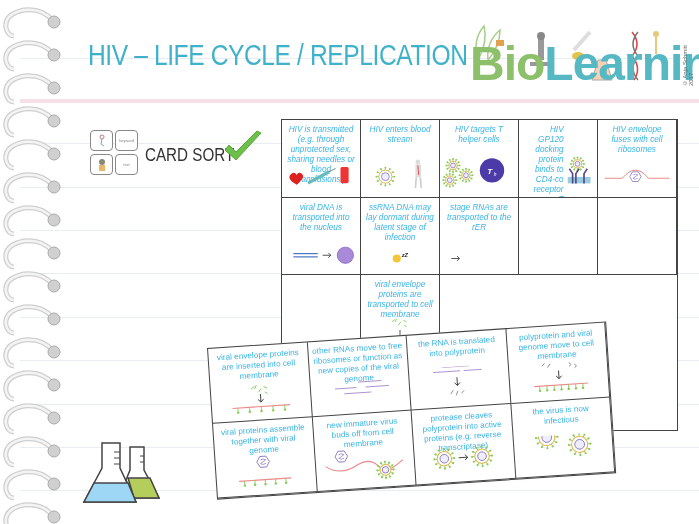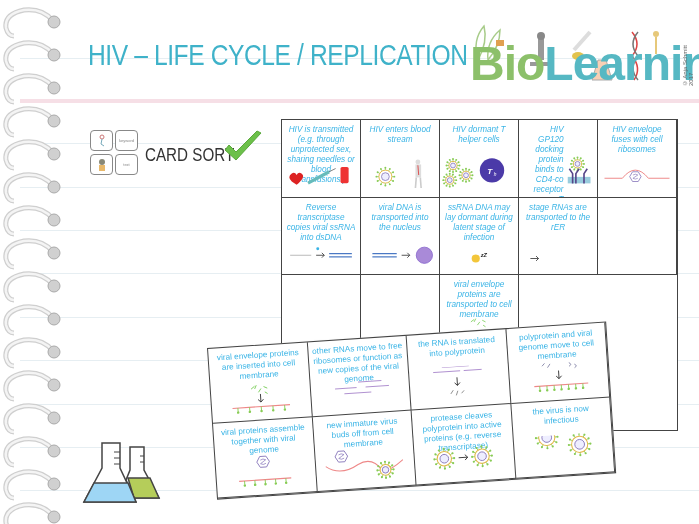--- a/index.html
+++ b/index.html
@@ -220,21 +220,21 @@
           <circle cx="39.52627944162882" cy="16.499999999999993" r="1.2" fill="#8c5"></circle>
           <circle cx="30" cy="22" r="4.8" fill="#eef" stroke="#87b" stroke-width="1"></circle>
           <circle cx="70" cy="4" r="3" fill="#ddd"></circle>
           <rect x="67" y="7" width="7" height="16" fill="#ddd"></rect>
           <line x1="70" y1="8" x2="71" y2="20" stroke="#d33"></line>
           <line x1="68" y1="23" x2="67" y2="36" stroke="#ccc" stroke-width="2"></line>
           <line x1="73" y1="23" x2="74" y2="36" stroke="#ccc" stroke-width="2"></line>
         </svg></div>
     </div>
     <div class="card">
-      <div class="txt">HIV dormant T helper cells</div>
+      <div class="txt">HIV targets T helper cells</div>
       <div class="pic" style="height: 42px;"><svg viewBox="0 0 96 40" preserveAspectRatio="xMidYMid meet">
           <circle cx="16" cy="12" r="5" fill="#fff" stroke="#e8b84a" stroke-width="1.2"></circle>
           <line x1="21" y1="12" x2="24" y2="12" stroke="#9c6" stroke-width="1"></line>
           <circle cx="24" cy="12" r="1.2" fill="#8c5"></circle>
           <line x1="20.330127018922195" y1="14.5" x2="22.92820323027551" y2="16" stroke="#9c6" stroke-width="1"></line>
           <circle cx="22.92820323027551" cy="16" r="1.2" fill="#8c5"></circle>
           <line x1="18.5" y1="16.33012701892219" x2="20" y2="18.928203230275507" stroke="#9c6" stroke-width="1"></line>
           <circle cx="20" cy="18.928203230275507" r="1.2" fill="#8c5"></circle>
           <line x1="16" y1="17" x2="16" y2="20" stroke="#9c6" stroke-width="1"></line>
           <circle cx="16" cy="20" r="1.2" fill="#8c5"></circle>
@@ -348,30 +348,20 @@
     </div>
     <div class="card">
       <div class="txt">HIV envelope fuses with cell ribosomes</div>
       <div class="pic"><svg viewBox="0 0 96 40" preserveAspectRatio="xMidYMid meet">
           <path d="M8 24 L30 24 Q46 4 62 24 L88 24" stroke="#e88" fill="none" stroke-width="1.2"></path>
           <polygon points="39,22 42.5,16 49.5,16 53,22 49.5,28 42.5,28" fill="#fff" stroke="#87b" stroke-width="1"></polygon>
           <path d="M43 20 Q46 18 49 20 Q46 22 43 24 Q46 26 49 24" fill="none" stroke="#87b" stroke-width="0.8"></path>
         </svg></div>
     </div>
     <div class="card">
-      <div class="txt">Reverse transcriptase copies viral ssRNA into dsDNA</div>
-      <div class="pic"><svg viewBox="0 0 96 40" preserveAspectRatio="xMidYMid meet">
-          <line x1="10" y1="24" x2="36" y2="24" stroke="#aaa"></line>
-          <circle cx="44" cy="16" r="1.8" fill="#3ab4e6"></circle>
-          <path d="M42 24 L52 24 M49 21 L52 24 L49 27" stroke="#333" fill="none" stroke-width="1"></path>
-          <line x1="58" y1="22" x2="86" y2="22" stroke="#4a78c4" stroke-width="1.5"></line>
-          <line x1="58" y1="26" x2="86" y2="26" stroke="#4a78c4" stroke-width="1.5"></line>
-        </svg></div>
-    </div>
-    <div class="card">
       <div class="txt">viral DNA is transported into the nucleus</div>
       <div class="pic"><svg viewBox="0 0 96 40" preserveAspectRatio="xMidYMid meet">
           <line x1="14" y1="22" x2="44" y2="22" stroke="#4a78c4" stroke-width="1.5"></line>
           <line x1="14" y1="26" x2="44" y2="26" stroke="#4a78c4" stroke-width="1.5"></line>
           <path d="M50 24 L60 24 M57 21 L60 24 L57 27" stroke="#333" fill="none" stroke-width="1"></path>
           <circle cx="78" cy="24" r="10" fill="#a98ad8" stroke="#86c"></circle>
         </svg></div>
     </div>
     <div class="card">
       <div class="txt">ssRNA DNA may lay dormant during latent stage of infection</div>

